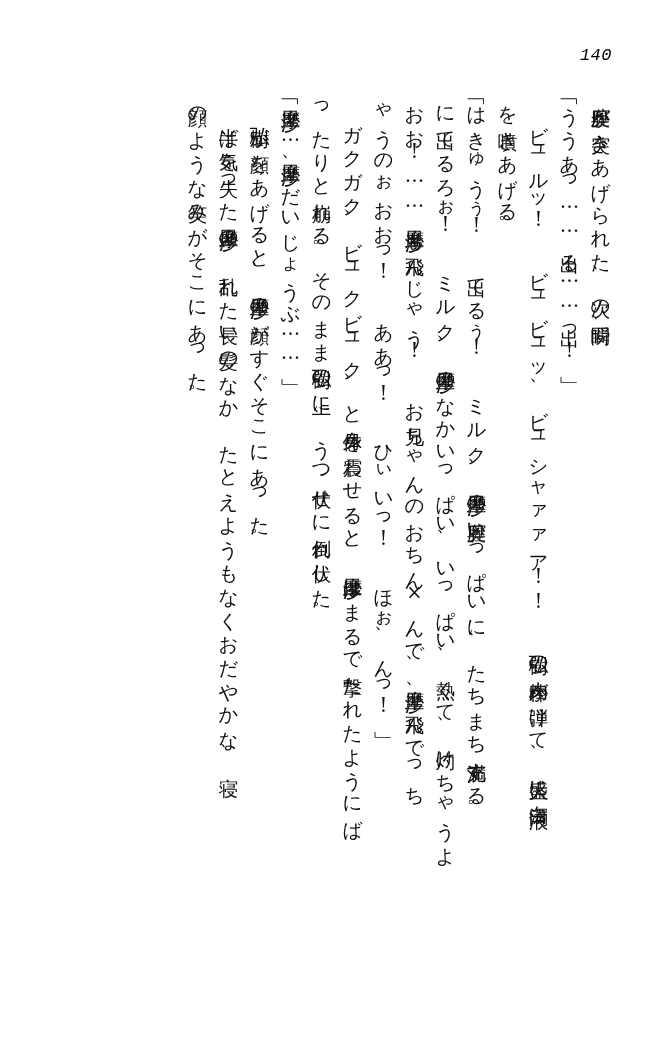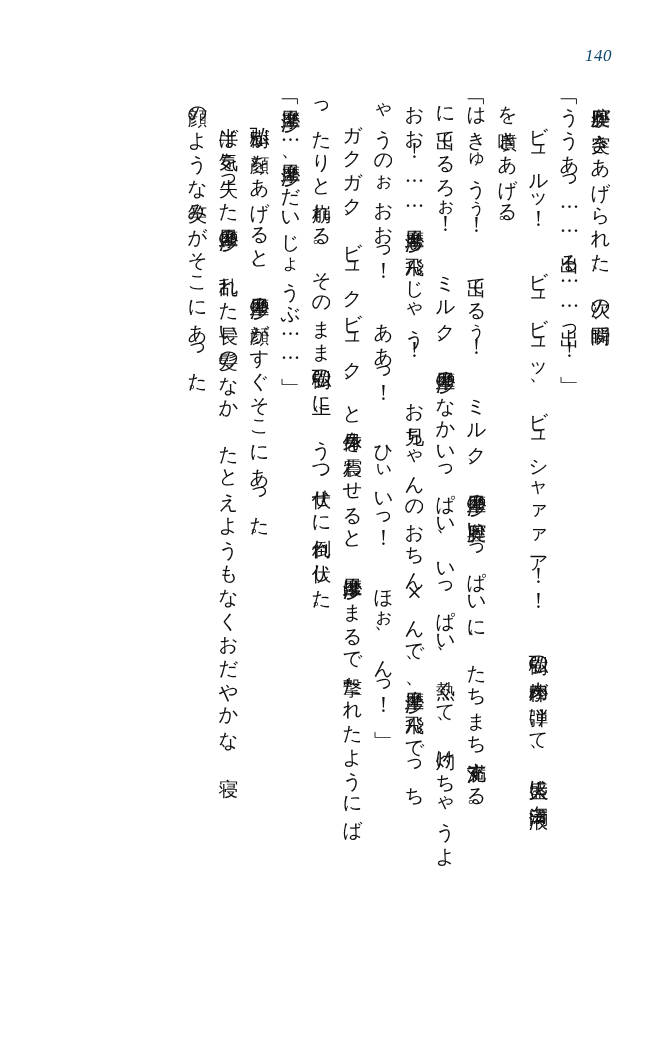--- a/index.html
+++ b/index.html
@@ -15,22 +15,22 @@
     overflow: hidden;
     font-family: "DejaVu Serif", "Liberation Serif", serif;
     color: #111111;
   }
   .page-number {
     position: absolute;
     top: 46px;
     right: 56px;
     font-size: 17px;
     font-style: italic;
-    font-family: Liberation Serif, serif;
-    color: #0c4a6e;
+    font-family: Liberation Mono, monospace;
+    color: #000000;
     letter-spacing: 0.5px;
   }
   .body-text {
     position: absolute;
     top: 92px;
     right: 52px;
     left: 52px;
     bottom: 40px;
     display: flex;
     flex-direction: row-reverse;

